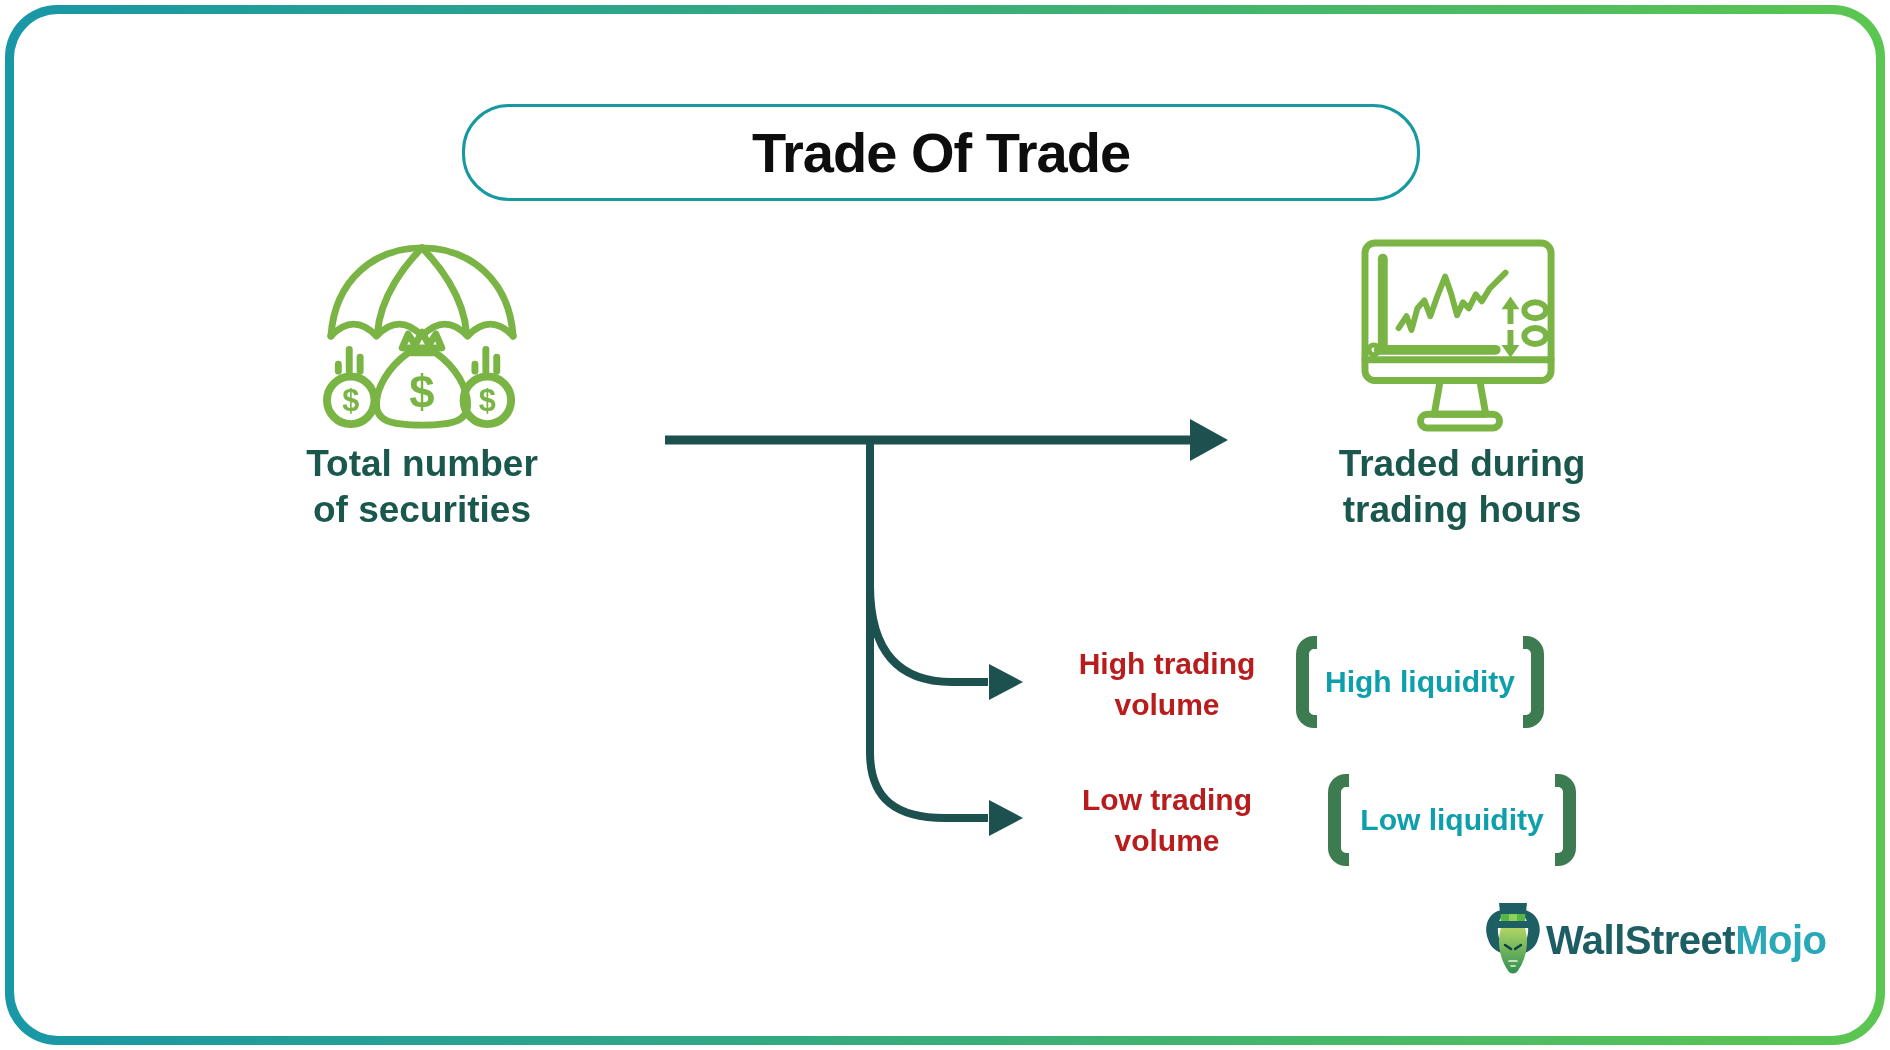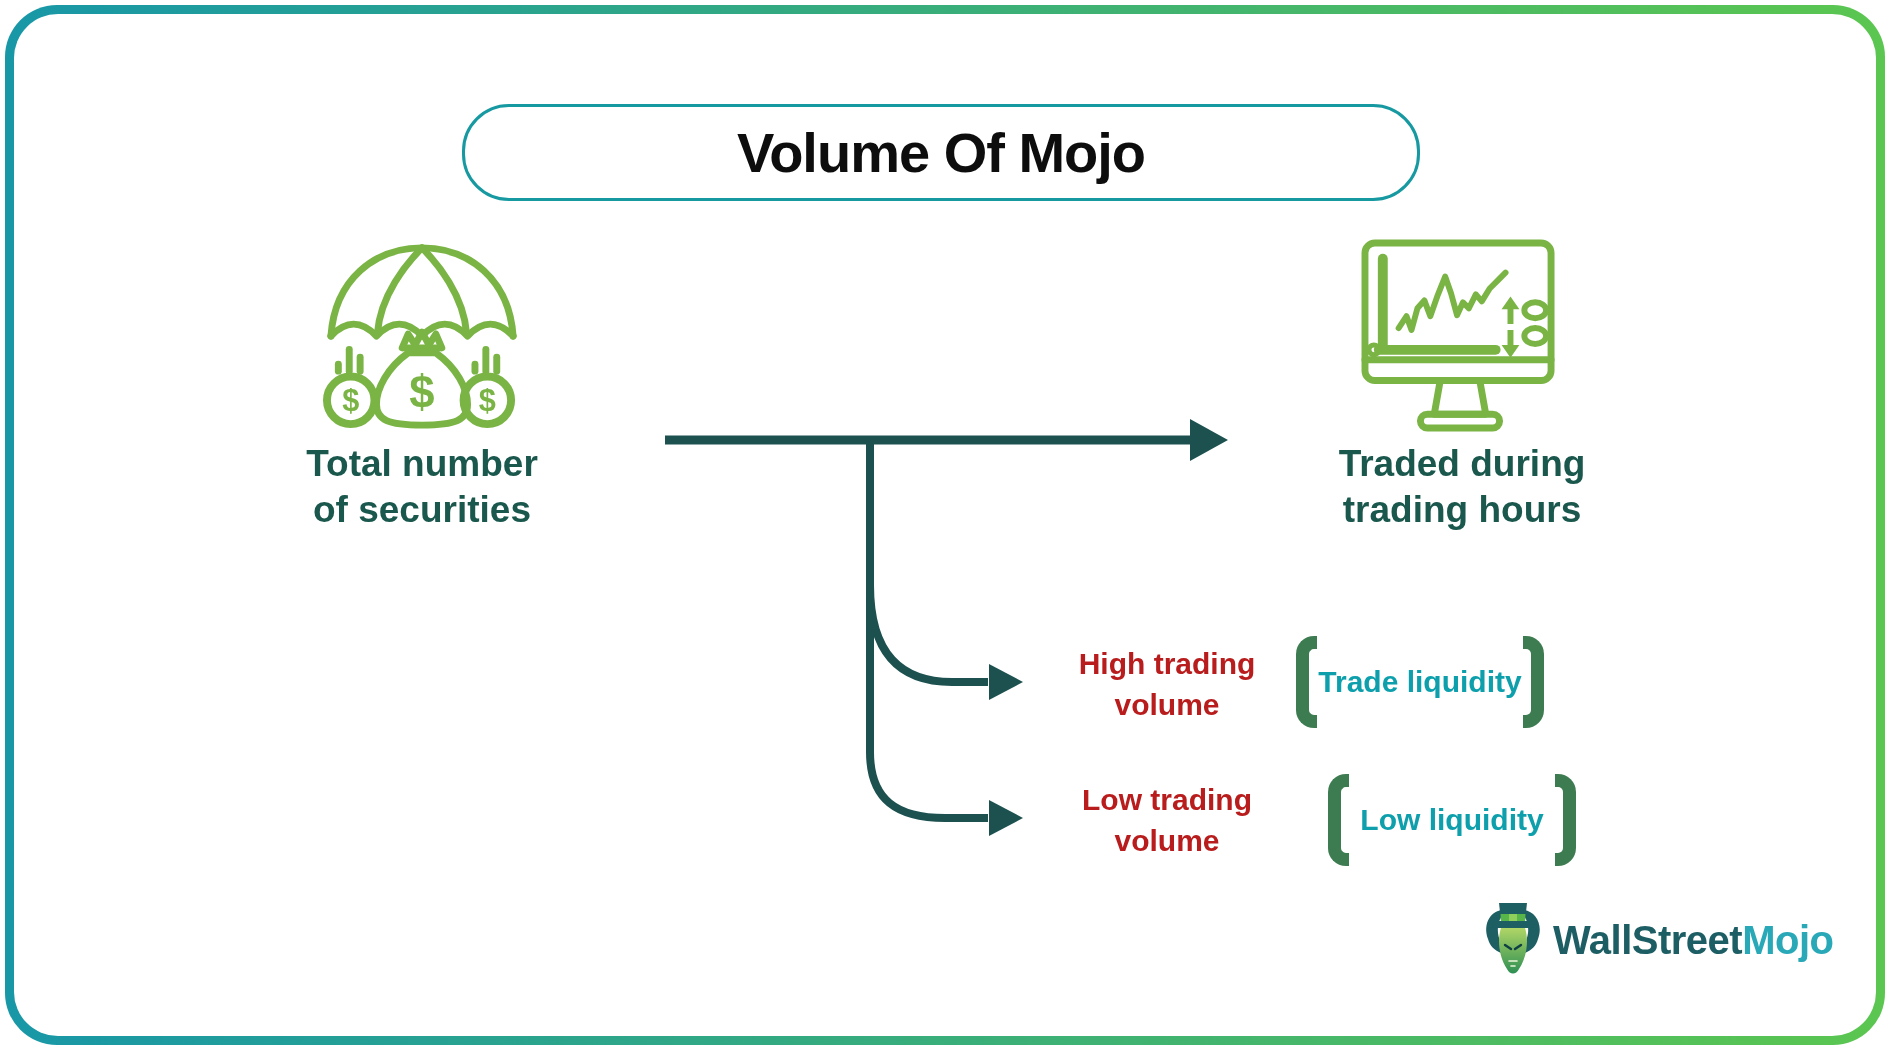--- a/index.html
+++ b/index.html
@@ -49,37 +49,37 @@
   .bracket.left{border-right:none;border-radius:18px 0 0 18px;}
   .bracket.right{border-left:none;border-radius:0 18px 18px 0;}
   .liquidity-text{
     flex:1;text-align:center;font-size:30px;font-weight:bold;color:#0da0ac;
   }
   
   .icon-abs{position:absolute;}
   
   .logo{
     position:absolute;left:1482px;top:898px;height:84px;
-    display:flex;align-items:center;gap:9px;
+    display:flex;align-items:center;gap:2px;
   }
   .logo-text{font-size:40px;font-weight:bold;letter-spacing:-0.5px;}
   .logo-part1{color:#1d5e64;}
   .logo-part2{color:#29a8b7;}
 </style>
 </head>
 <body>
 
 <div id="canvas">
 
   <div class="frame-outer">
     <div class="frame-inner"></div>
   </div>
 
   <div class="title-box">
-    <div class="title-text">Volume Of Mojo</div>
+    <div class="title-text">Trade Of Trade</div>
   </div>
 
   <svg class="icon-abs" style="left:323px;top:236px;" width="198" height="198" viewBox="0 0 200 200">
     <g fill="none" stroke="#7ab445" stroke-width="7" stroke-linecap="round" stroke-linejoin="round">
 
       <path d="M8,101 C12,44 52,12 100,12 C148,12 188,44 192,101"></path>
 
       <path d="M8,101 Q31,77 54,101 Q77,77 100,101 Q123,77 146,101 Q169,77 192,101"></path>
 
       <path d="M100,12 C84,28 58,60 55,98"></path>
@@ -154,21 +154,21 @@
     </g>
   </svg>
 
   <div class="branch-label high">High trading
 volume</div>
   <div class="branch-label low">Low trading
 volume</div>
 
   <div class="liquidity-group high">
     <div class="bracket left"></div>
-    <div class="liquidity-text">Trade liquidity</div>
+    <div class="liquidity-text">High liquidity</div>
     <div class="bracket right"></div>
   </div>
   <div class="liquidity-group low">
     <div class="bracket left"></div>
     <div class="liquidity-text">Low liquidity</div>
     <div class="bracket right"></div>
   </div>
 
   <div class="logo">
     <svg width="62" height="82" viewBox="0 0 62 82">

